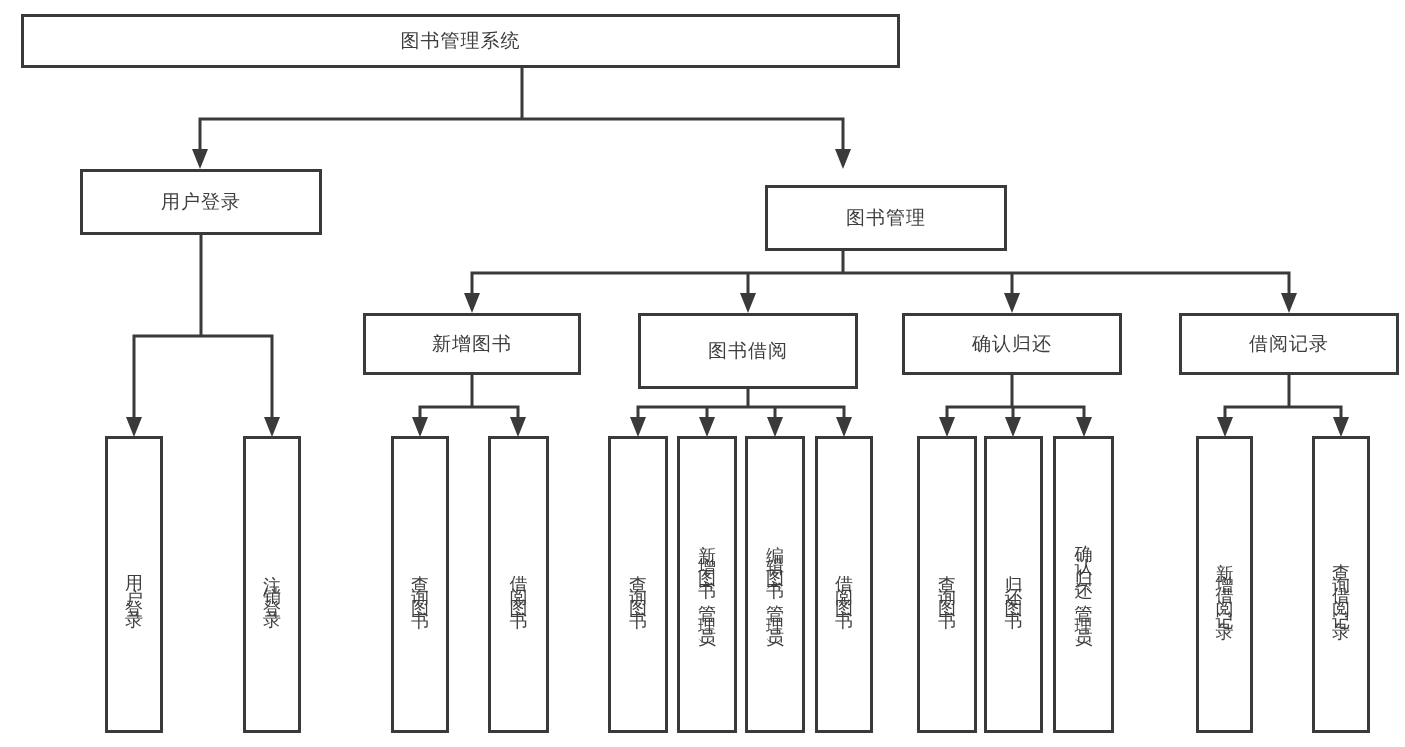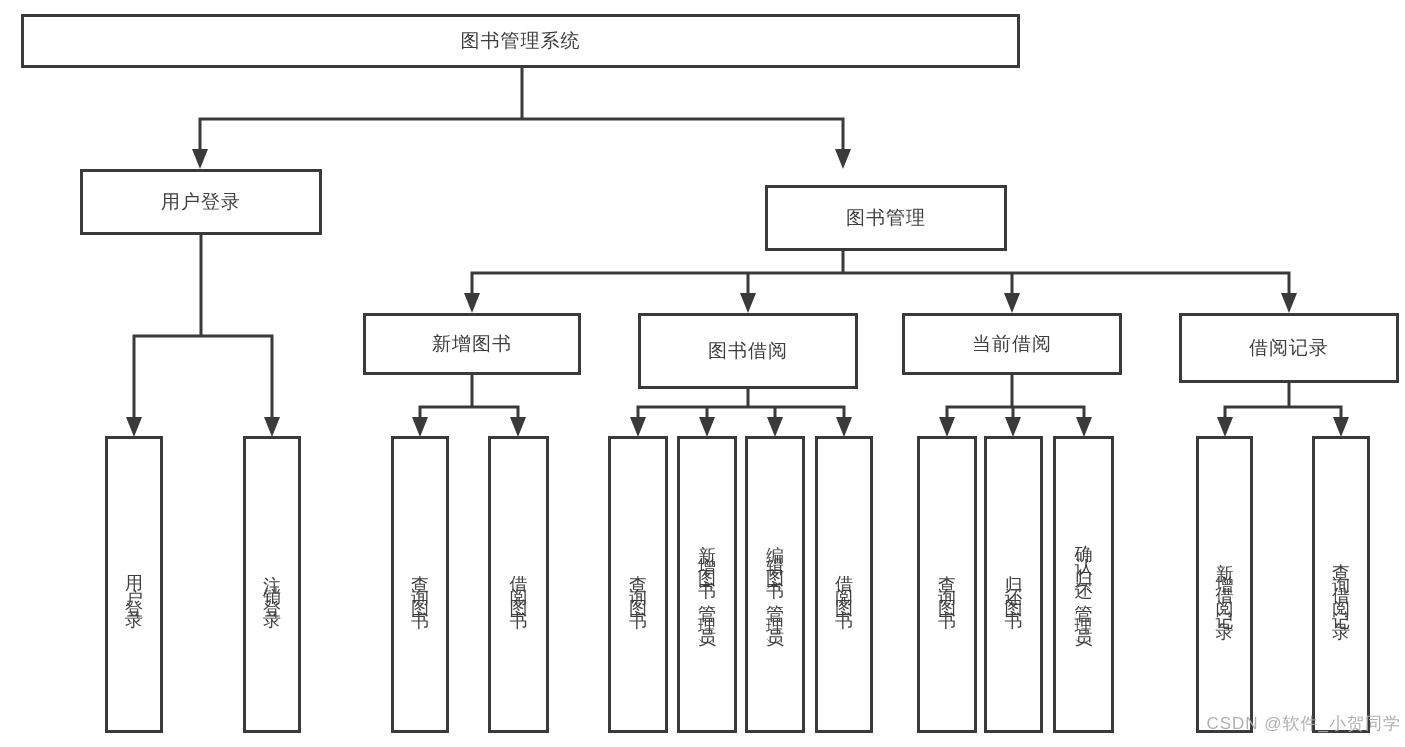--- a/index.html
+++ b/index.html
@@ -93,41 +93,41 @@
     <polygon class="ah" points="699,417 715,417 707,437"></polygon>
     <polygon class="ah" points="767,417 783,417 775,437"></polygon>
     <polygon class="ah" points="836,417 852,417 844,437"></polygon>
     <polygon class="ah" points="939,417 955,417 947,437"></polygon>
     <polygon class="ah" points="1005,417 1021,417 1013,437"></polygon>
     <polygon class="ah" points="1076,417 1092,417 1084,437"></polygon>
     <polygon class="ah" points="1217,417 1233,417 1225,437"></polygon>
     <polygon class="ah" points="1333,417 1349,417 1341,437"></polygon>
   </svg>
 
-  <div class="box h" style="left:21px; top:14px; width:999px; height:54px;">
+  <div class="box h" style="left:21px; top:14px; width:879px; height:54px;">
     <span>图书管理系统</span>
   </div>
 
   <div class="box h" style="left:80px; top:169px; width:242px; height:66px;">
     <span>用户登录</span>
   </div>
   <div class="box h" style="left:722px; top:185px; width:242px; height:66px;margin-left:43px;">
     <span>图书管理</span>
   </div>
 
   <div class="box h" style="left:363px; top:313px; width:218px; height:62px;">
     <span>新增图书</span>
   </div>
   <div class="box h" style="left:638px; top:313px; width:220px; height:76px;">
     <span>图书借阅</span>
   </div>
   <div class="box h" style="left:902px; top:313px; width:220px; height:62px;">
-    <span>当前借阅</span>
+    <span>确认归还</span>
   </div>
-  <div class="box h" style="left:1179px; top:313px; width:220px; height:70px;">
+  <div class="box h" style="left:1179px; top:313px; width:220px; height:62px;">
     <span>借阅记录</span>
   </div>
 
   <div class="box v" style="left:105px; top:436px; width:58px; height:297px;">
     <span>用户登录</span>
   </div>
   <div class="box v" style="left:243px; top:436px; width:58px; height:297px;">
     <span>注销登录</span>
   </div>
 
@@ -161,15 +161,14 @@
     <span>确认归还（管理员）</span>
   </div>
 
   <div class="box v" style="left:1196px; top:436px; width:57px; height:297px;">
     <span>新增借阅记录</span>
   </div>
   <div class="box v" style="left:1312px; top:436px; width:58px; height:297px;">
     <span>查询借阅记录</span>
   </div>
 
-  <div class="watermark">CSDN @软件_小贺同学</div>
 
 </div>
 
 </body></html>

